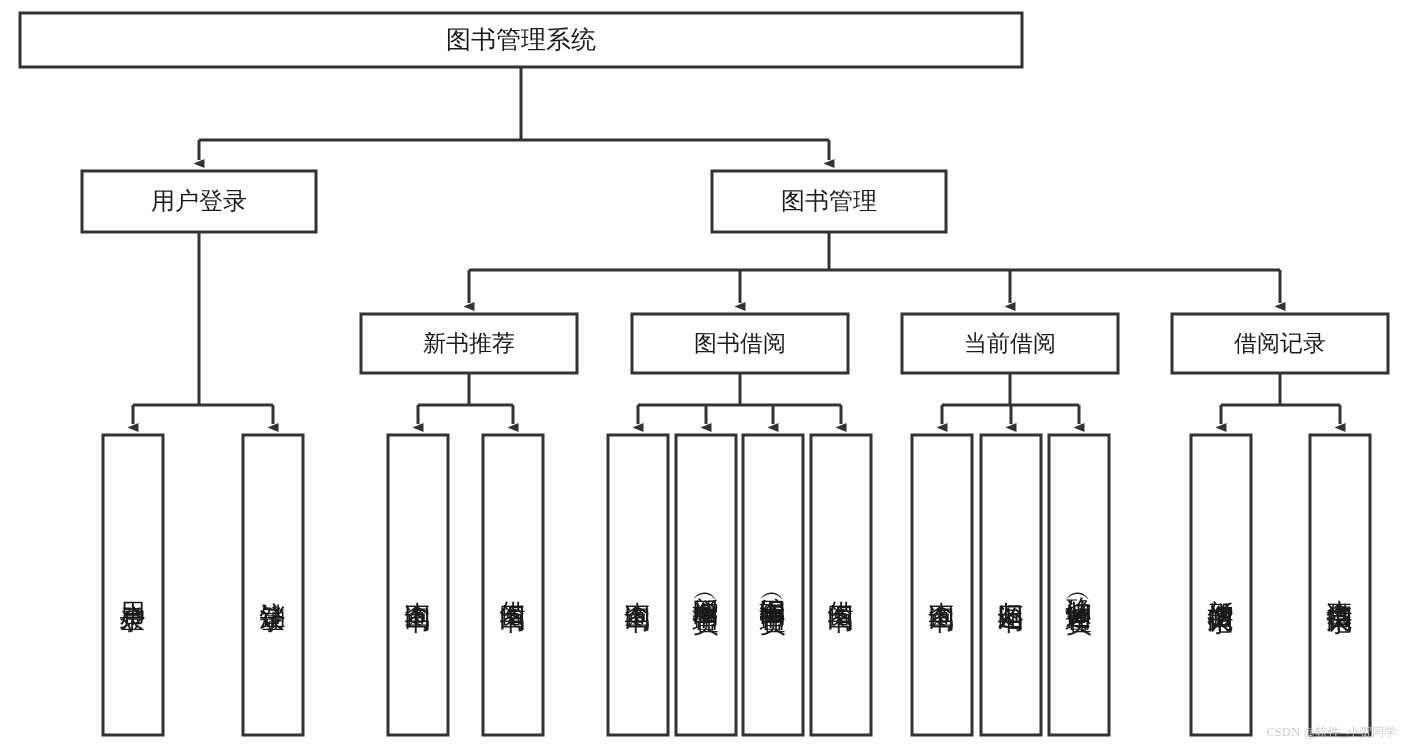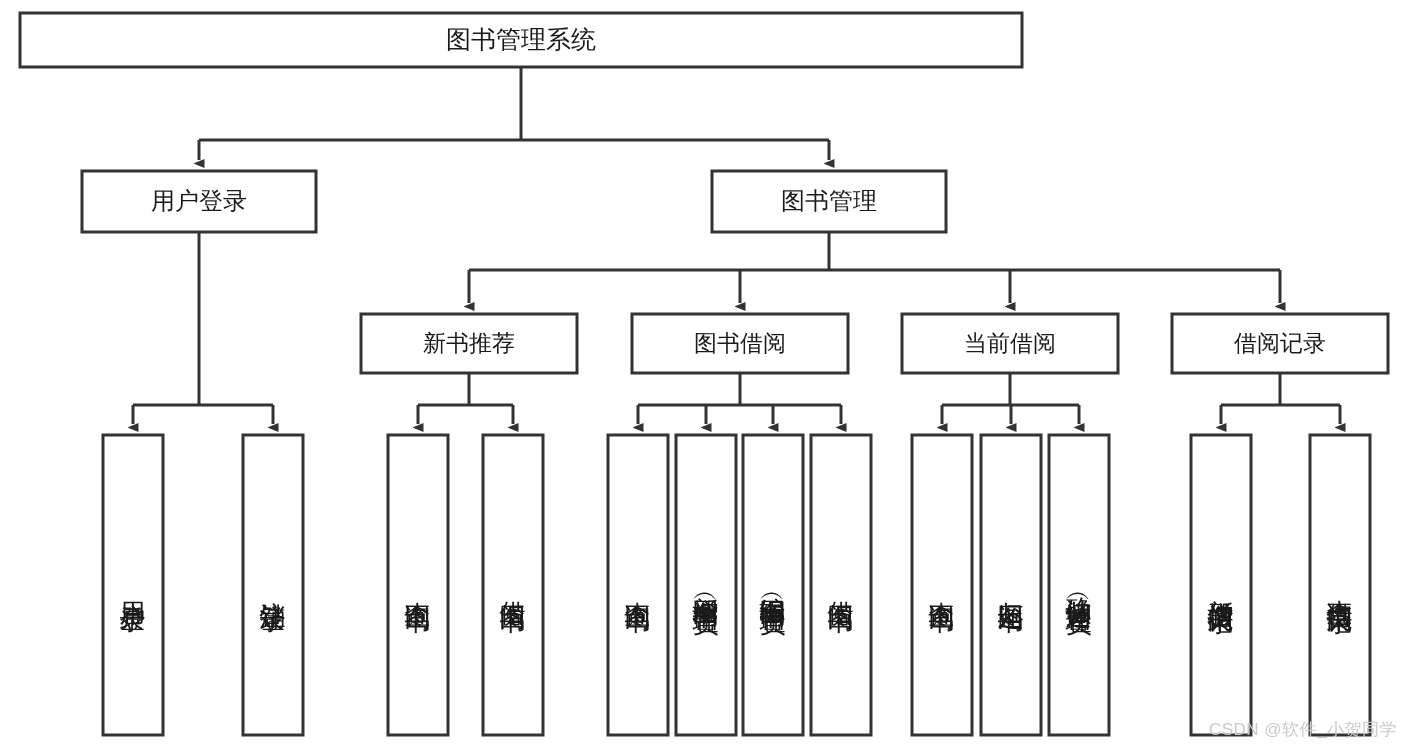--- a/index.html
+++ b/index.html
@@ -44,22 +44,22 @@
     fill: none;
   }
   .arrow-head {
     fill: #333333;
     stroke: none;
   }
   .watermark {
     position: absolute;
     right: 8px;
     bottom: 6px;
-    font-family: Liberation Sans, sans-serif;
-    font-size: 17px;
+    font-family: Liberation Serif, serif;
+    font-size: 12px;
     color: #c9c9c9;
     white-space: nowrap;
     letter-spacing: 0.5px;
     pointer-events: none;
   }
 </style>
 </head>
 <body>
 
 <div id="diagram-root">

